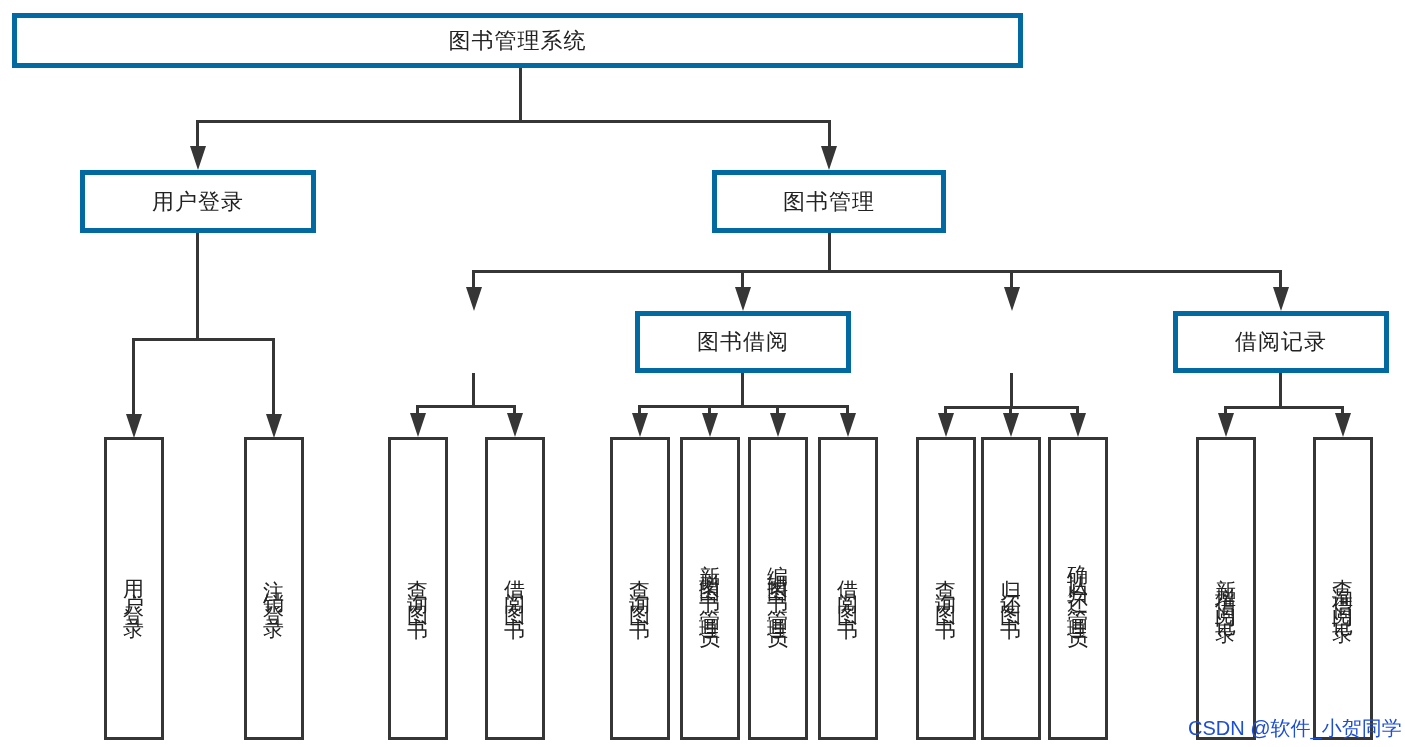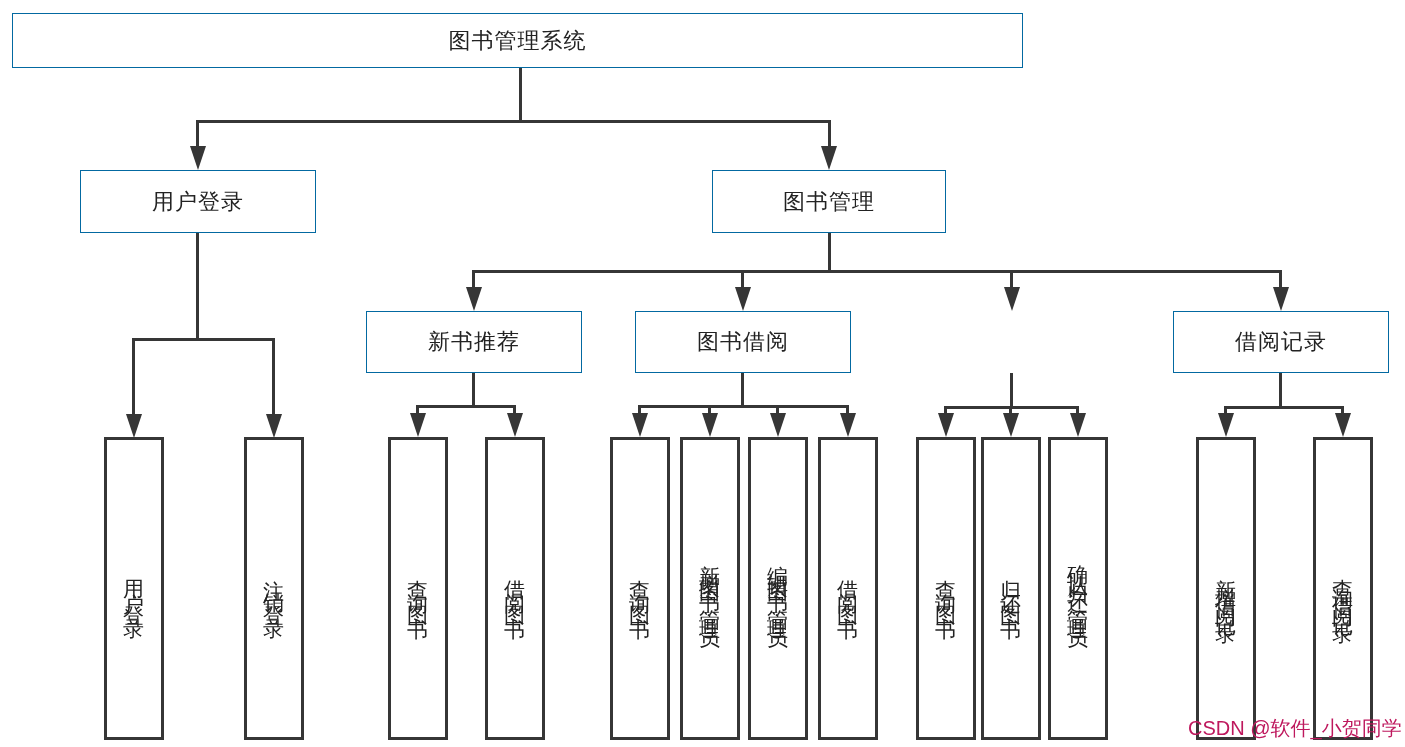--- a/index.html
+++ b/index.html
@@ -7,21 +7,21 @@
     position:relative;
     width:1405px;height:747px;
     background:#ffffff;
     font-family:"Liberation Sans", sans-serif;
     overflow:hidden;
   }
   
   .node{
     position:absolute;
     box-sizing:border-box;
-    border:1px solid #0369a1;
+    border:5px solid #0369a1;
     background:#ffffff;
     display:flex;align-items:center;justify-content:center;
     font-size:22px;color:#222222;
     letter-spacing:1px;
     z-index:2;
   }
   
   .leaf{
     position:absolute;
     box-sizing:border-box;
@@ -46,21 +46,21 @@
   .ar{
     position:absolute;width:0;height:0;
     border-left:8px solid transparent;
     border-right:8px solid transparent;
     border-top:24px solid #363636;
     z-index:1;
   }
   .wm{
     position:absolute;
     left:1188px;top:715px;
-    font-size:20px;color:#be185d;
+    font-size:20px;color:#1d4ed8;
     white-space:nowrap;
     z-index:5;
   }
 </style>
 </head>
 <body>
 
 <div class="canvas">
 
   <div class="vl" style="left:519px;top:66px;height:57px;"></div>
@@ -127,23 +127,20 @@
     <span>图书管理系统</span>
   </div>
 
   <div class="node" style="left:80px;top:170px;width:236px;height:63px;">
     <span>用户登录</span>
   </div>
   <div class="node" style="left:712px;top:170px;width:234px;height:63px;">
     <span>图书管理</span>
   </div>
 
-  <div class="node" style="left:366px;top:311px;width:216px;height:62px;">
-    <span>新书推荐</span>
-  </div>
   <div class="node" style="left:635px;top:311px;width:216px;height:62px;justify-content:center;">
     <span>图书借阅</span>
   </div>
   <div class="node" style="left:1173px;top:311px;width:216px;height:62px;">
     <span>借阅记录</span>
   </div>
 
   <div class="leaf" style="left:104px;">
     <span>用户登录</span>
   </div>

